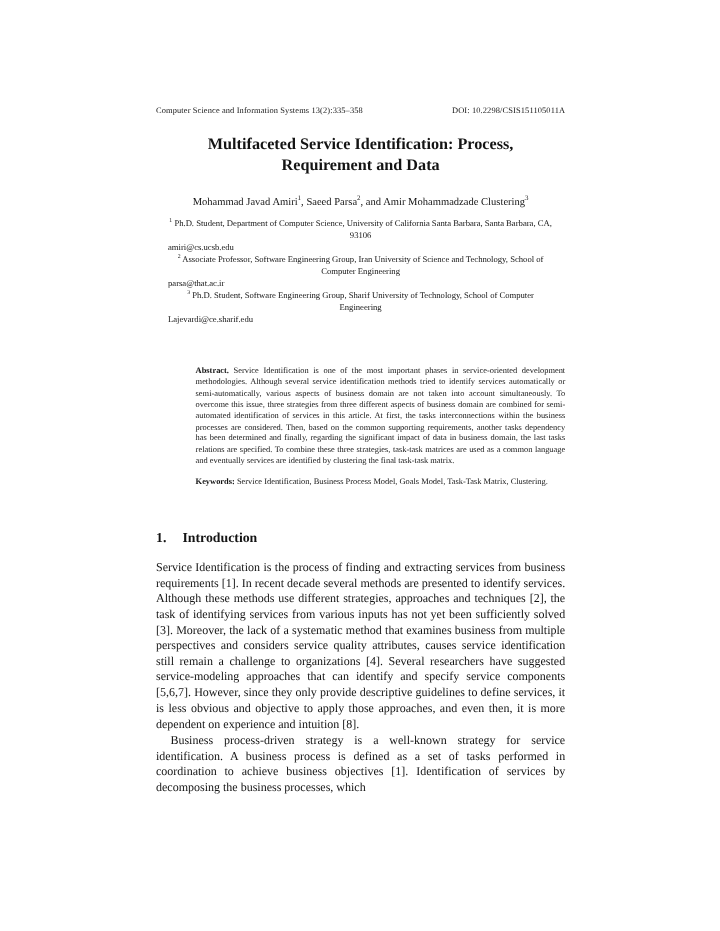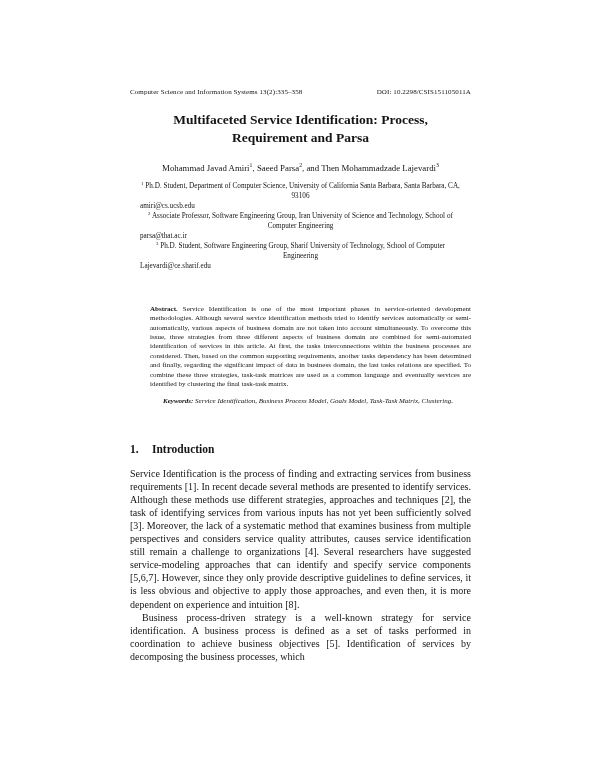--- a/index.html
+++ b/index.html
@@ -47,31 +47,30 @@
     margin-top: 9px;
     font-size: 7.2px;
     line-height: 1.38;
     text-align: center;
   }
   .affil { margin: 0 10px; }
   .affil sup { font-size: 4.8px; line-height: 0; }
   .affil-email { text-align: left; }
   
   .abstract-block {
-    margin: 33px 0 0 20px;
+    margin: 33px 0 0 33px;
     font-size: 7px;
     line-height: 1.34;
     text-align: justify;
   }
   .keywords-block {
     margin: 8px 0 0 33px;
     font-size: 7px;
     line-height: 1.34;
     text-align: justify;
-    font-style: italic;
   }
   .bold { font-weight: bold; }
   
   .section-heading {
     margin: 36px 0 0 0;
     font-size: 11.5px;
     font-weight: bold;
     display: flex;
   }
   .section-number { width: 22px; }
@@ -89,23 +88,23 @@
 <body>
 
 <div class="page">
   <div class="content">
 
     <div class="running-head">
       <span>Computer Science and Information Systems 13(2):335–358</span>
       <span>DOI: 10.2298/CSIS151105011A</span>
     </div>
 
-    <h1 class="title">Multifaceted Service Identification: Process, Requirement and Parsa</h1>
+    <h1 class="title">Multifaceted Service Identification: Process, Requirement and Data</h1>
 
-    <div class="authors"><span>Mohammad Javad Amiri</span><sup>1</sup><span>, </span><span>Saeed Parsa</span><sup>2</sup><span>, and </span><span>Then Mohammadzade Lajevardi</span><sup>3</sup></div>
+    <div class="authors"><span>Mohammad Javad Amiri</span><sup>1</sup><span>, </span><span>Saeed Parsa</span><sup>2</sup><span>, and </span><span>Amir Mohammadzade Clustering</span><sup>3</sup></div>
 
     <div class="affiliations">
       <div class="affil">
         <sup>1</sup>
         <span>Ph.D. Student, Department of Computer Science, University of California Santa Barbara, Santa Barbara, CA, 93106</span>
         <div class="affil-email">amiri@cs.ucsb.edu</div>
       </div>
       <div class="affil">
         <sup>2</sup>
         <span>Associate Professor, Software Engineering Group, Iran University of Science and Technology, School of Computer Engineering</span>
@@ -128,17 +127,17 @@
       <span>Service Identification, Business Process Model, Goals Model, Task-Task Matrix, Clustering.</span>
     </div>
 
     <div class="section-heading">
       <span class="section-number">1.</span>
       <span>Introduction</span>
     </div>
 
     <div class="body-text">
       <p>Service Identification is the process of finding and extracting services from business requirements [1]. In recent decade several methods are presented to identify services. Although these methods use different strategies, approaches and techniques [2], the task of identifying services from various inputs has not yet been sufficiently solved [3]. Moreover, the lack of a systematic method that examines business from multiple perspectives and considers service quality attributes, causes service identification still remain a challenge to organizations [4]. Several researchers have suggested service-modeling approaches that can identify and specify service components [5,6,7]. However, since they only provide descriptive guidelines to define services, it is less obvious and objective to apply those approaches, and even then, it is more dependent on experience and intuition [8].</p>
-      <p class="indented">Business process-driven strategy is a well-known strategy for service identification. A business process is defined as a set of tasks performed in coordination to achieve business objectives [5]. Identification of services by decomposing the business processes, which</p>
+      <p class="indented">Business process-driven strategy is a well-known strategy for service identification. A business process is defined as a set of tasks performed in coordination to achieve business objectives [1]. Identification of services by decomposing the business processes, which</p>
     </div>
 
   </div>
 </div>
 
 </body></html>

